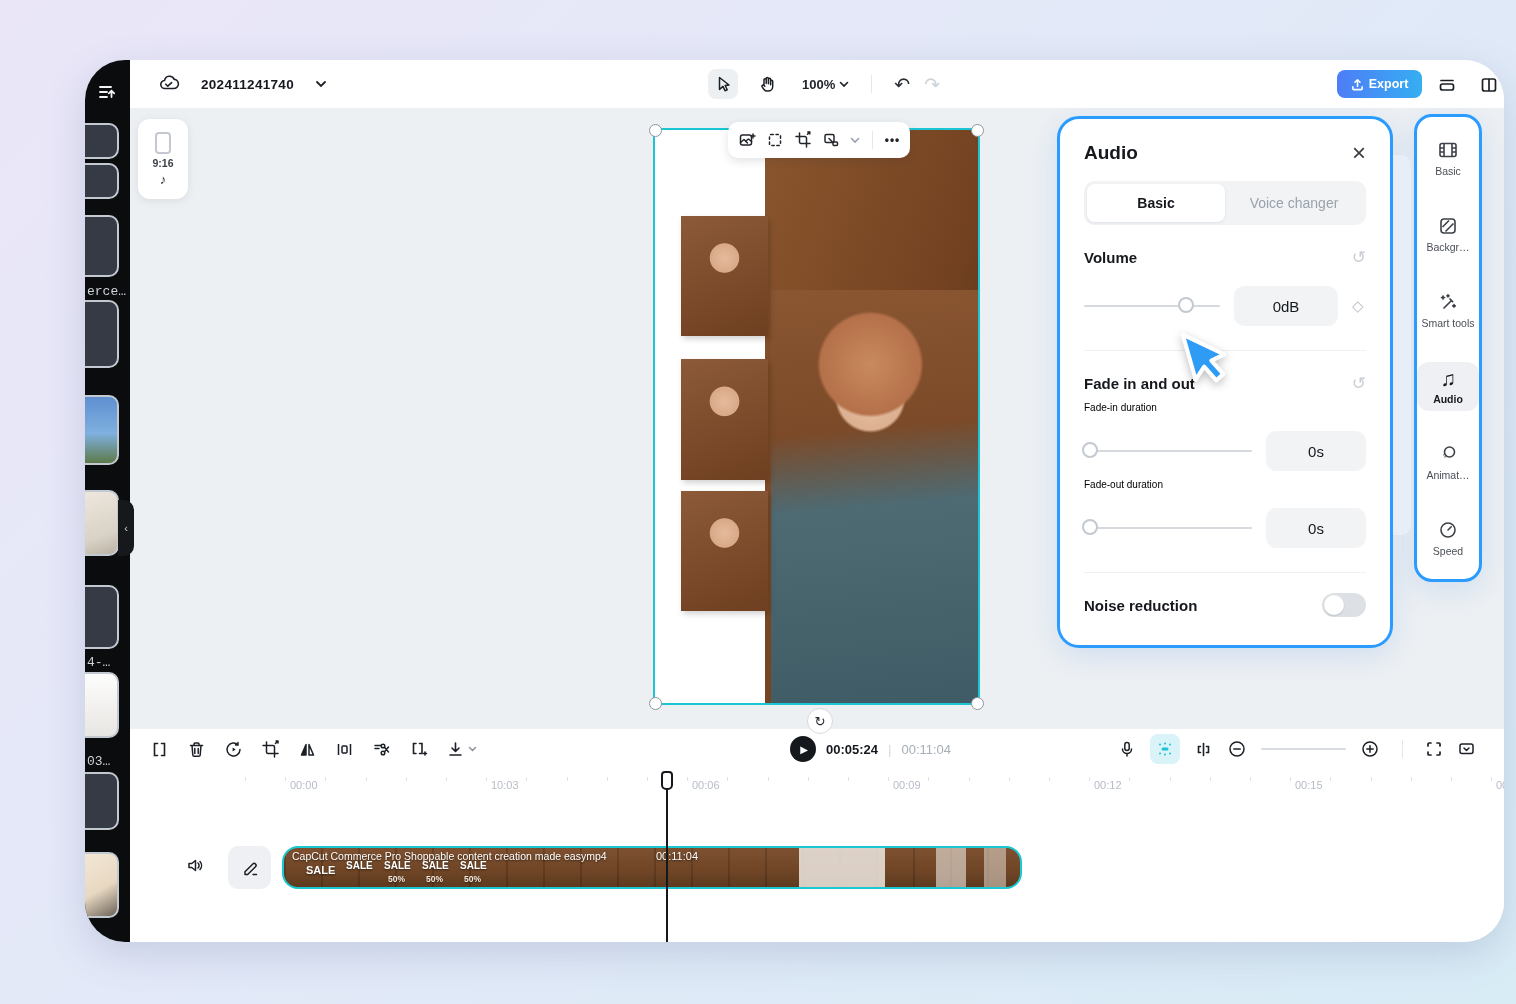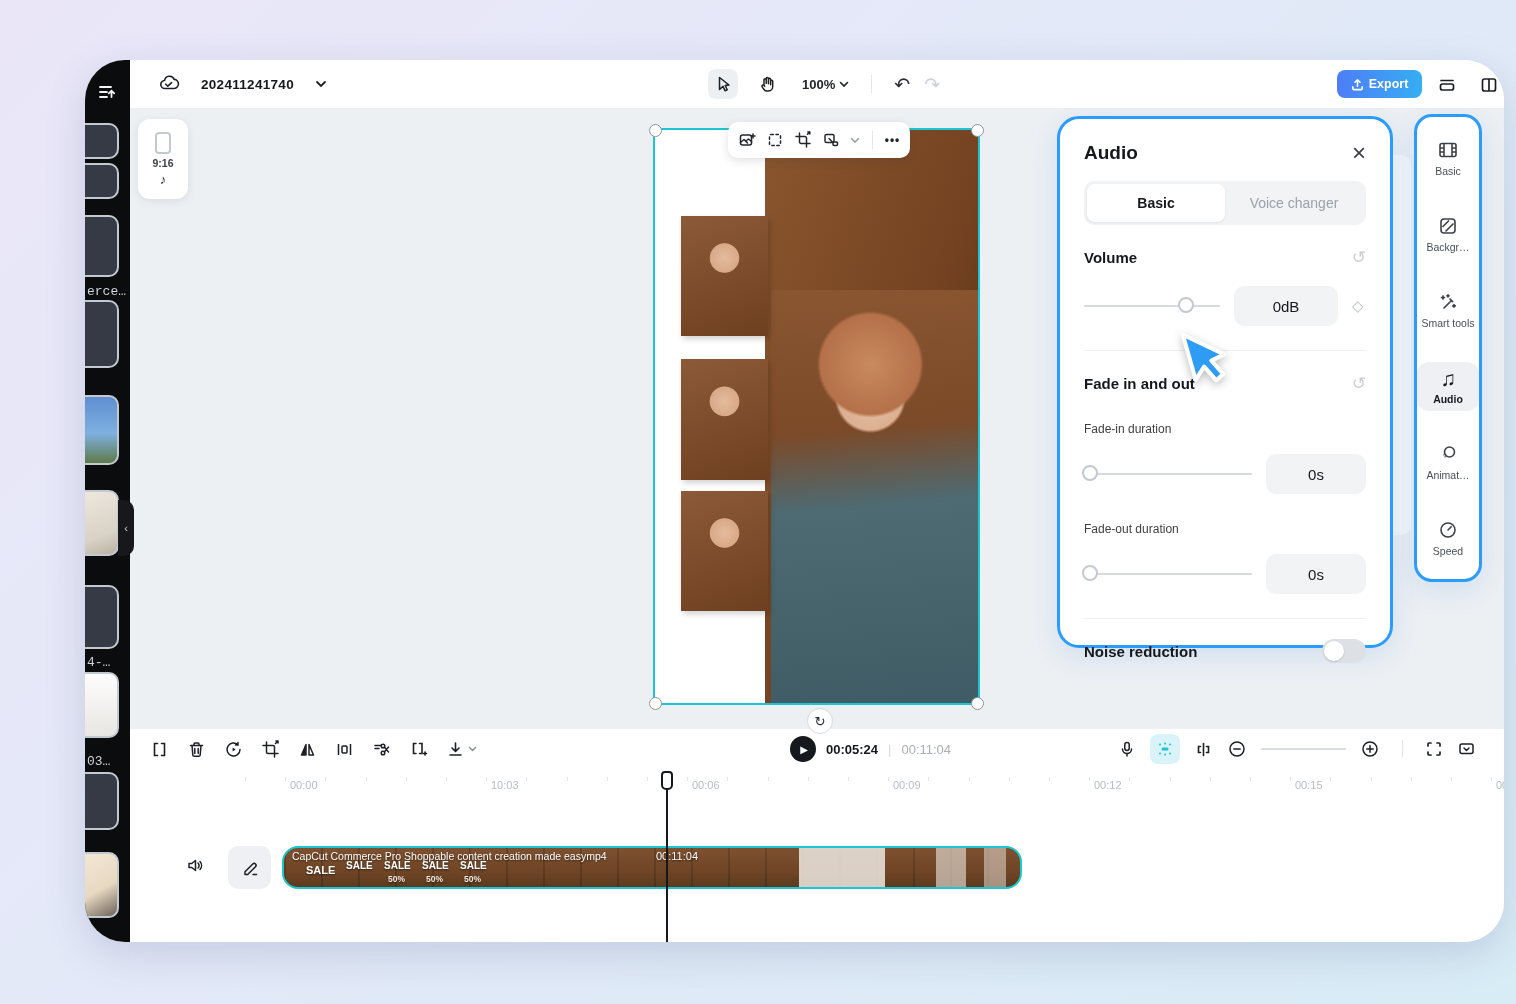--- a/index.html
+++ b/index.html
@@ -78,21 +78,21 @@
   .ap-tab.active { background:#fff; color:#15181d; font-weight:700; box-shadow:0 1px 3px rgba(30,40,60,.08); }
   .sec-row { display:flex; align-items:center; justify-content:space-between; margin-top:22px; }
   .sec-label { font-size:15px; font-weight:700; }
   .reset { font-size:17px; color:#c9ced6; }
   .slider-row { display:flex; align-items:center; gap:14px; margin-top:18px; }
   .track { position:relative; height:2px; background:#d6dade; border-radius:2px; flex:1; }
   .thumb { position:absolute; top:-8px; width:16px; height:16px; border-radius:50%; background:#fff; border:2px solid #c3c9d0; }
   .val-box { width:104px; height:40px; background:#f1f3f5; border-radius:10px; display:flex; align-items:center; justify-content:center; font-size:15px; flex:none; }
   .diamond { font-size:15px; color:#b9c0c9; flex:none; }
   .ap-div { height:1px; background:#eef0f2; margin-top:24px; }
-  .sub-label { font-size:12px; color:#404040; margin-top:28px; }
+  .sub-label { font-size:10px; color:#000000; margin-top:8px; }
   .toggle { width:44px; height:24px; border-radius:12px; background:#dde1e6; position:relative; flex:none;}
   .toggle .knob { position:absolute; left:2px; top:2px; width:20px; height:20px; border-radius:50%; background:#fff; box-shadow:0 1px 2px rgba(0,0,0,.15); }
   .ghost-panel { position:absolute; left:1300px; top:95px; width:26px; height:380px; background:#f7f8fa; border-radius:0 10px 10px 0; z-index:11; }
 
   
   .big-cursor { position:absolute; left:1092px; top:262px; z-index:14; filter:drop-shadow(0 3px 4px rgba(0,0,0,.25)); }
 
   
   .rail { position:absolute; left:1329px; top:54px; width:68px; height:468px; background:#fff; border:3px solid #2b9cff;
     border-radius:18px; z-index:12; display:flex; flex-direction:column; align-items:center; justify-content:space-between;

